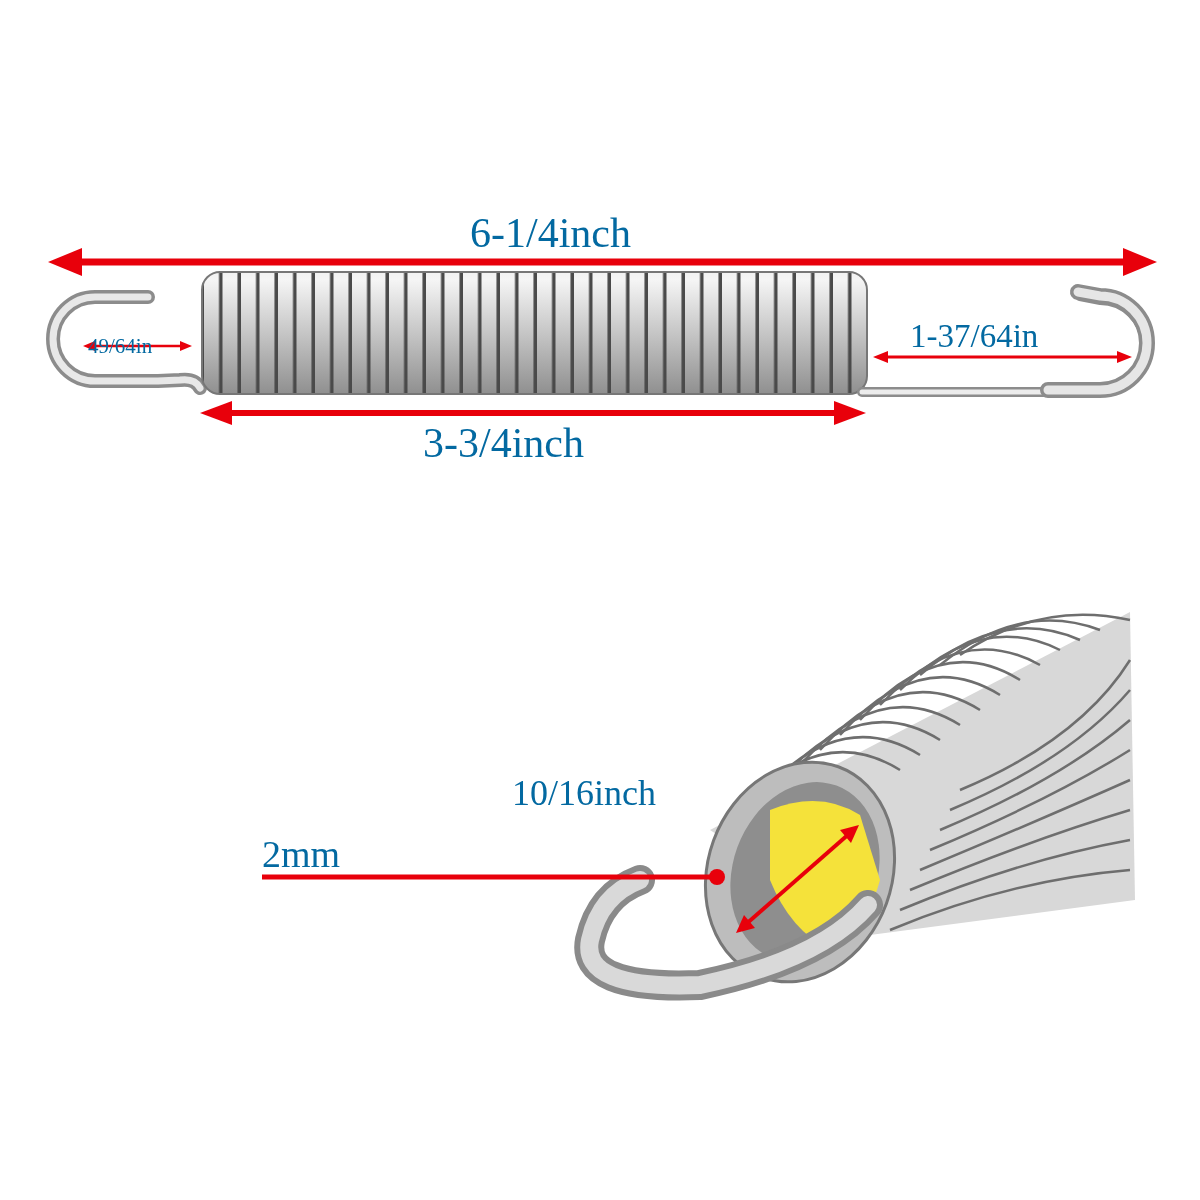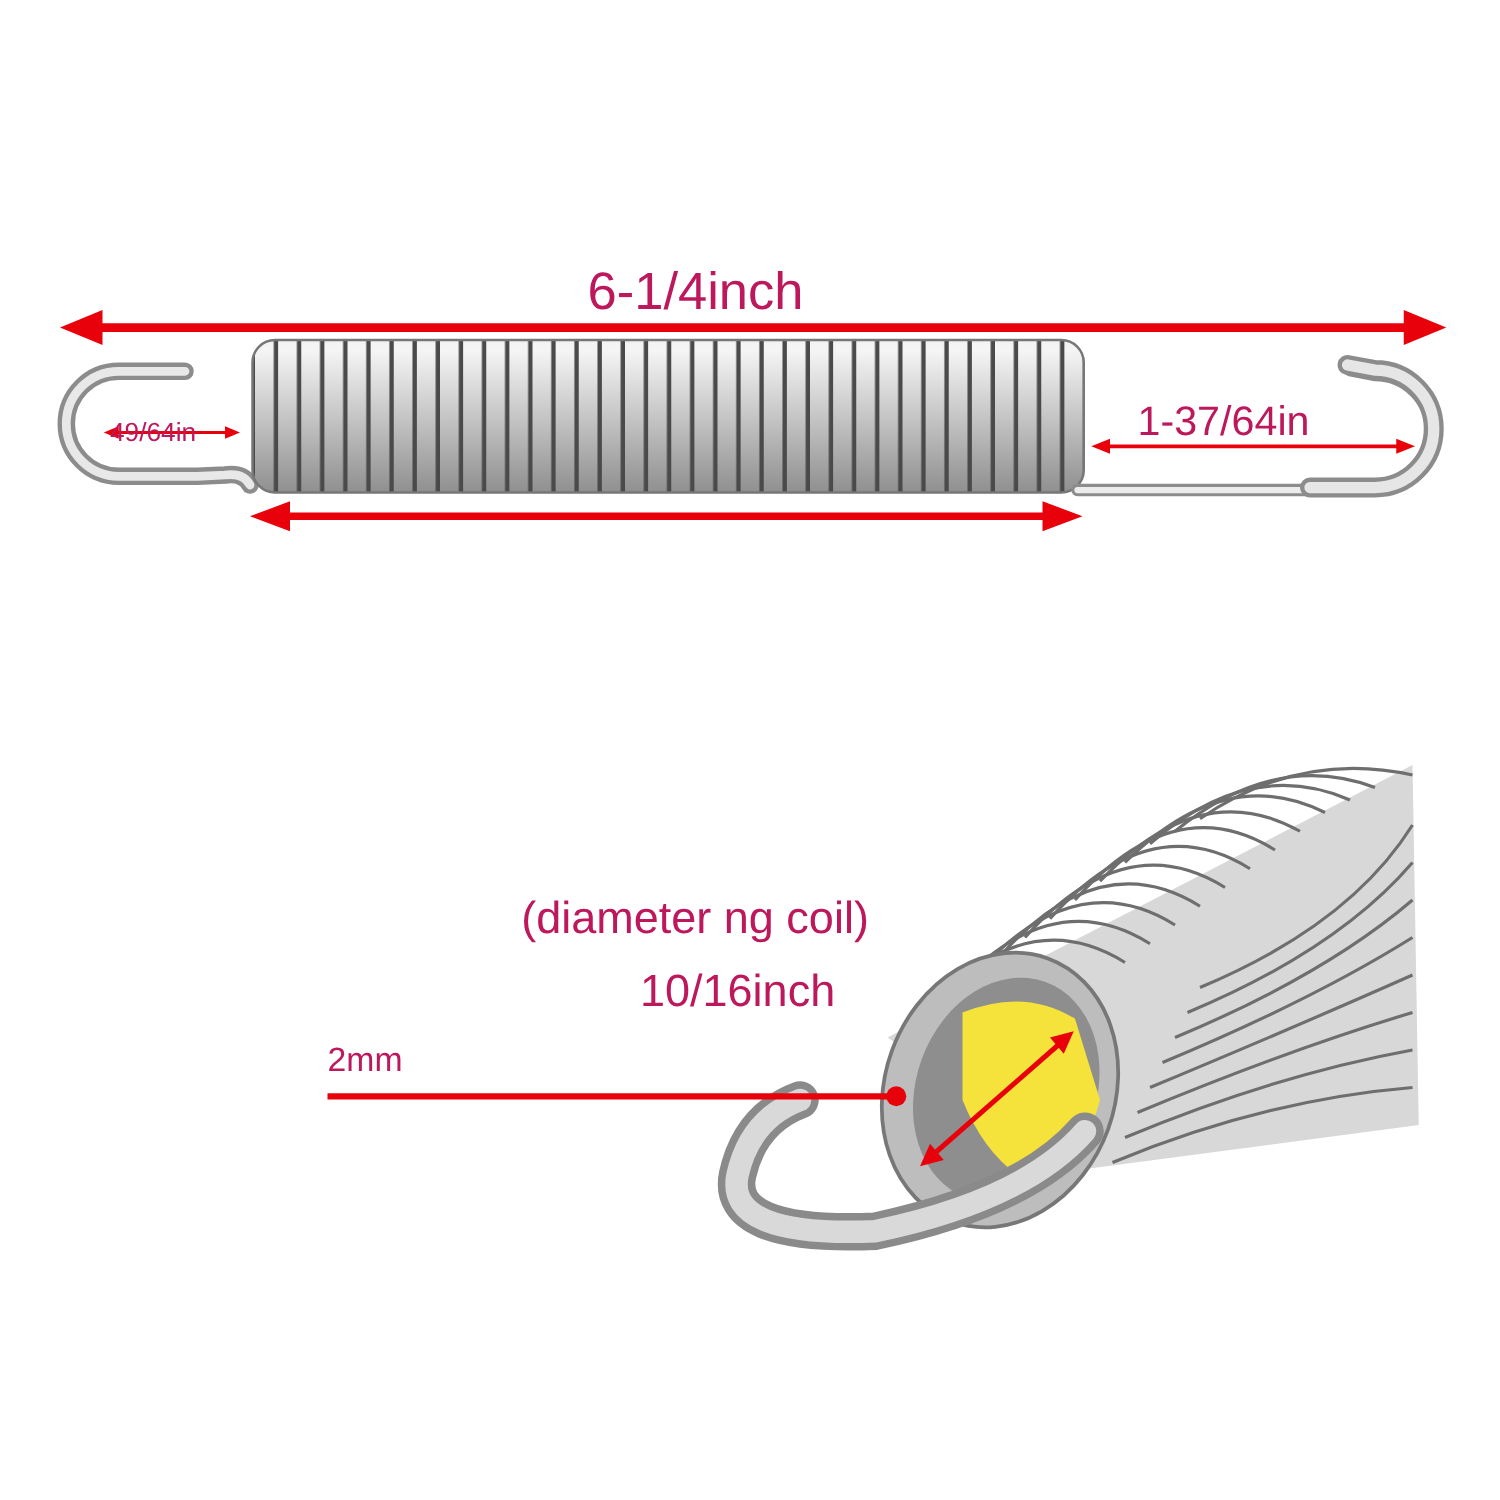--- a/index.html
+++ b/index.html
@@ -1,25 +1,25 @@
 <!DOCTYPE html>
 <html><head>
   <meta charset="utf-8">
   <style>
     html, body { margin: 0; padding: 0; background: #ffffff; }
     body { width: 1200px; height: 1200px; position: relative; overflow: hidden; font-family: "DejaVu Sans", sans-serif; }
     .stage { position: absolute; left: 0; top: 0; width: 1200px; height: 1200px; }
-    .label { position: absolute; color: #be185d; font-family: Liberation Sans, sans-serif; white-space: nowrap; line-height: 1; }
+    .label { position: absolute; color: #0369a1; font-family: Liberation Serif, serif; white-space: nowrap; line-height: 1; }
     .lbl-total { left: 470px; top: 212px; font-size: 42px; }
     .lbl-body { left: 423px; top: 422px; font-size: 42px; }
     .lbl-lefthook { left: 88px; top: 336px; font-size: 21px; }
     .lbl-righthook { left: 910px; top: 320px; font-size: 33px; }
     .lbl-diam1 { left: 417px; top: 716px; font-size: 36px; }
     .lbl-diam2 { left: 512px; top: 775px; font-size: 36px; }
-    .lbl-wire { left: 262px; top: 835px; font-size: 27px; }
+    .lbl-wire { left: 262px; top: 835px; font-size: 38px; }
     svg { position: absolute; left: 0; top: 0; }
   </style>
 </head>
 <body>
 
 <div class="stage">
   <svg width="1200" height="1200" viewBox="0 0 1200 1200">
     <defs>
       <linearGradient id="coilGrad" x1="0" y1="0" x2="0" y2="1">
         <stop offset="0" stop-color="#9a9a9a"></stop>
@@ -116,18 +116,18 @@
       <polygon points="859,825 851,843 840,830" stroke="none"></polygon>
     </g>
 
     <g fill="#e8000b" stroke="#e8000b">
       <line x1="262" y1="877" x2="715" y2="877" stroke-width="5"></line>
       <circle cx="717" cy="877" r="8" stroke="none"></circle>
     </g>
   </svg>
 
   <div class="label lbl-total">6-1/4inch</div>
+  <div class="label lbl-body">3-3/4inch</div>
   <div class="label lbl-lefthook">49/64in</div>
   <div class="label lbl-righthook">1-37/64in</div>
-  <div class="label lbl-diam1">(diameter ng coil)</div>
   <div class="label lbl-diam2">10/16inch</div>
   <div class="label lbl-wire">2mm</div>
 </div>
 
 </body></html>

